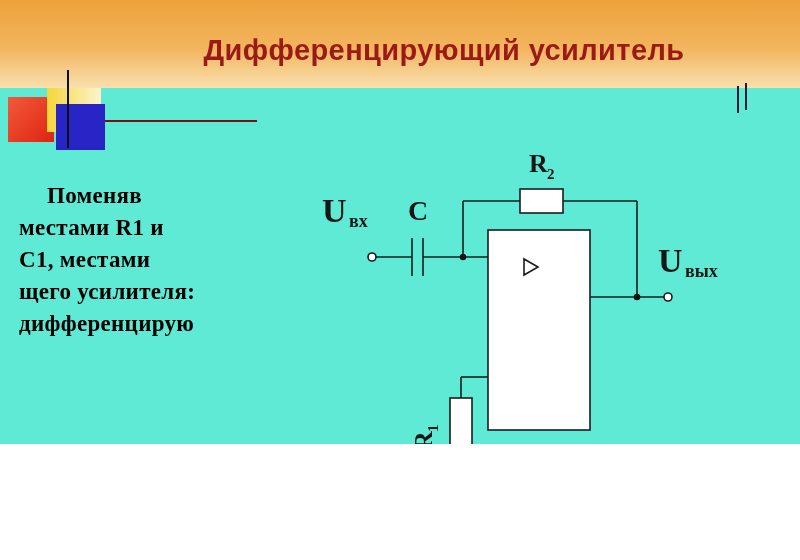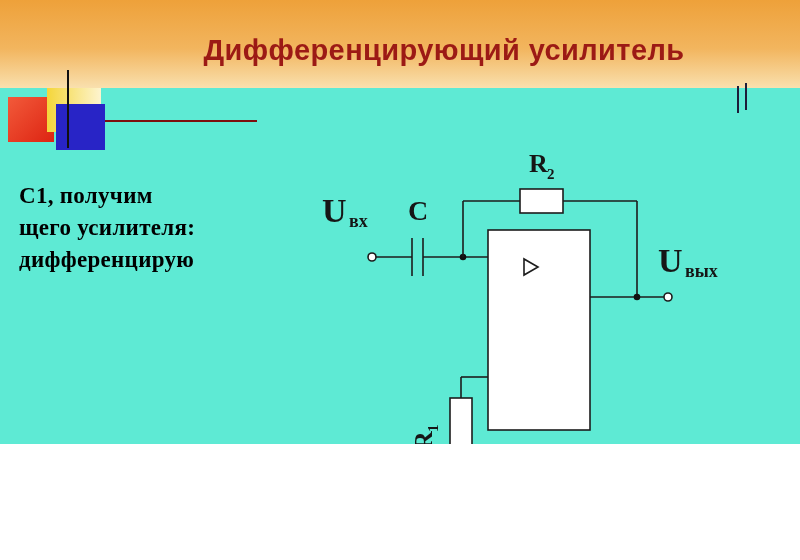--- a/index.html
+++ b/index.html
@@ -63,21 +63,23 @@
   <div class="hline-red"></div>
 
   <div class="tick tick-1"></div>
   <div class="tick tick-2"></div>
 
   <div class="sq-orange"></div>
   <div class="vline-bottom"></div>
   <div class="hline-bottom"></div>
 
   <div class="body-text">
-    <div class="line">С1, получим</div>
+    <div class="line line-first">Поменяв</div>
+    <div class="line">местами R1 и</div>
+    <div class="line">С1, местами</div>
     <div class="line">щего усилителя:</div>
     <div class="line">дифференцирую</div>
   </div>
 
   <svg class="circuit" width="800" height="560" viewBox="0 0 800 560">
 
     <circle class="part" cx="372" cy="257" r="4"></circle>
     <line class="wire" x1="376" y1="257" x2="412" y2="257"></line>
 
     <g>

